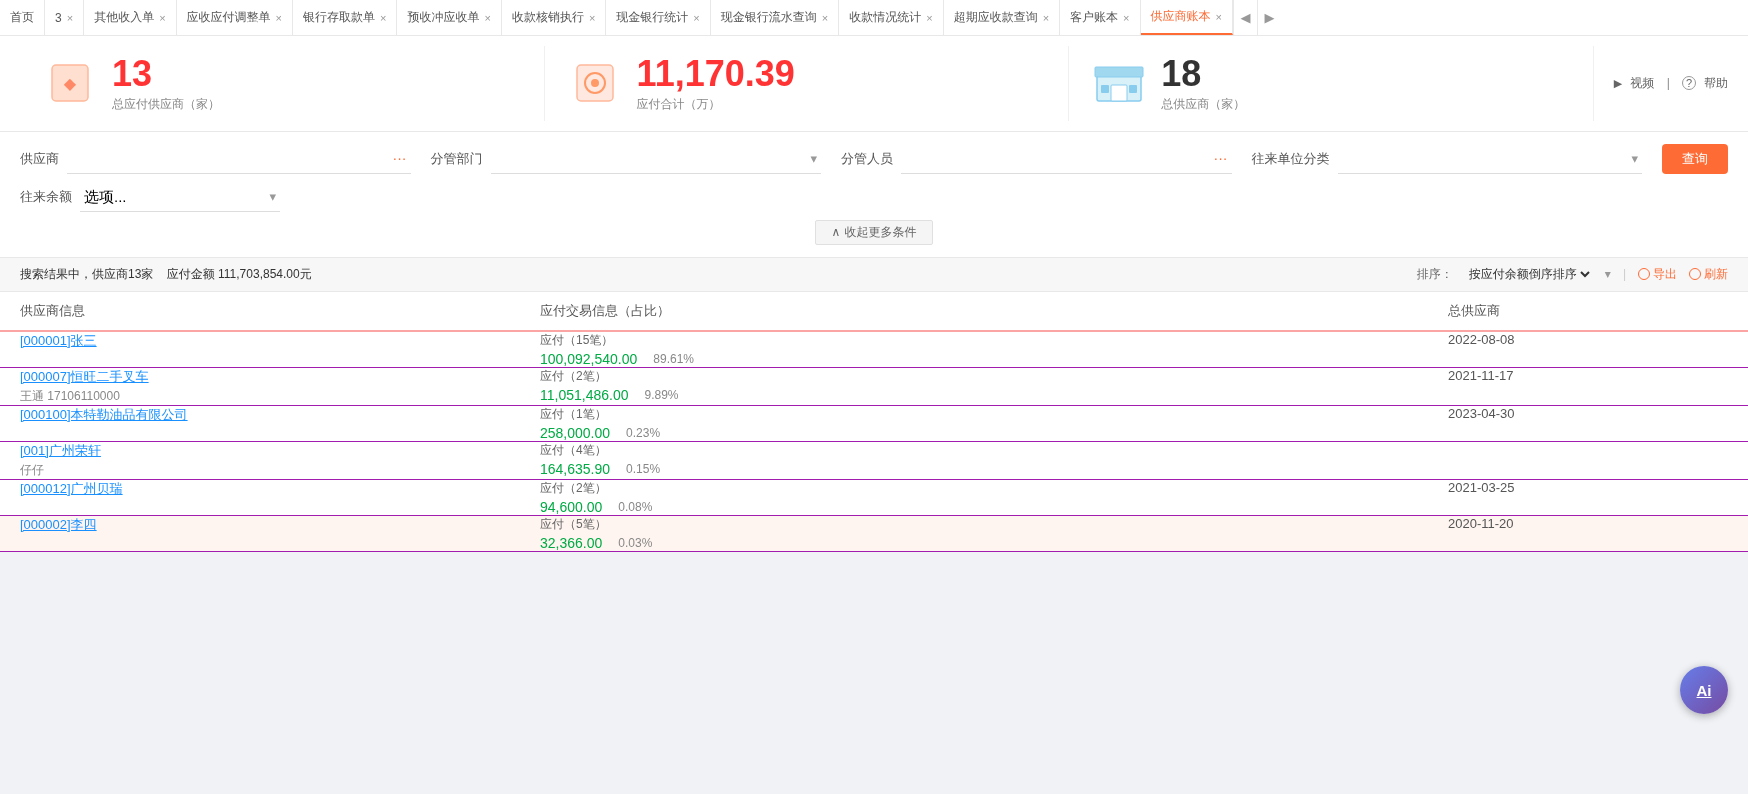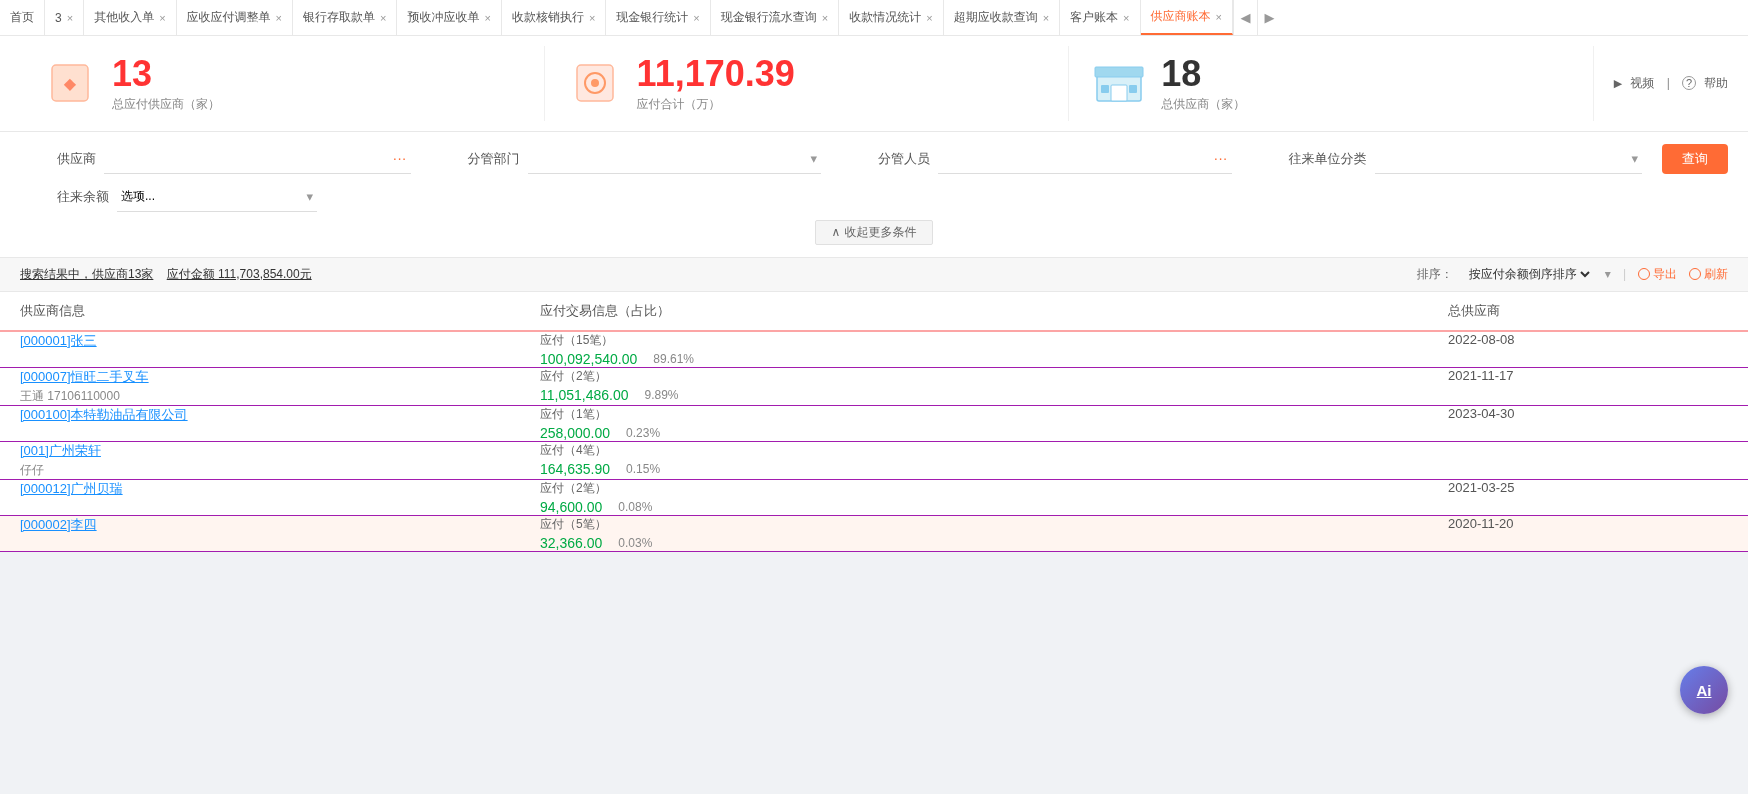--- a/index.html
+++ b/index.html
@@ -21,33 +21,33 @@
     .stat-content .stat-number { font-size: 36px; font-weight: bold; color: #ff3333; line-height: 1.1; }
     .stat-content .stat-label { font-size: 12px; color: #888; margin-top: 2px; }
     .stat-right-links { margin-left: auto; display: flex; align-items: center; gap: 8px; font-size: 12px; color: #666; padding-left: 20px; }
     .stat-right-links a { color: #666; text-decoration: none; cursor: pointer; }
 
     
     .filter-area { background: #fff; padding: 12px 20px; border-bottom: 1px solid #e8e8e8; }
     .filter-row { display: flex; align-items: center; gap: 20px; margin-bottom: 8px; }
     .filter-row:last-child { margin-bottom: 0; }
     .filter-item { display: flex; align-items: center; gap: 8px; flex: 1; min-width: 0; }
-    .filter-label { font-size: 13px; color: #555; white-space: nowrap; flex-shrink: 0; margin-left: 37px; }
+    .filter-label { font-size: 13px; color: #555; white-space: nowrap; flex-shrink: 0; }
     .filter-input { flex: 1; height: 30px; border: none; border-bottom: 1px solid #ddd; outline: none; font-size: 13px; color: #333; padding: 0 4px; background: transparent; cursor: pointer; }
     .filter-select-wrapper { flex: 1; display: flex; align-items: center; border-bottom: 1px solid #ddd; height: 30px; position: relative; }
-    .filter-select-wrapper select { width: 100%; border: none; outline: none; font-size: 12px; background: transparent; appearance: none; padding: 0 20px 0 4px; cursor: pointer; height: 100%; }
+    .filter-select-wrapper select { width: 100%; border: none; outline: none; font-size: 15px; background: transparent; appearance: none; padding: 0 20px 0 4px; cursor: pointer; height: 100%; }
     .filter-select-wrapper .arrow { position: absolute; right: 4px; color: #999; pointer-events: none; }
     .query-btn { background: #ff6b35; color: #fff; border: none; padding: 6px 20px; border-radius: 4px; cursor: pointer; font-size: 13px; white-space: nowrap; flex-shrink: 0; }
     .collapse-bar { display: flex; justify-content: center; margin-top: 6px; }
     .collapse-btn { display: flex; align-items: center; gap: 4px; font-size: 12px; color: #666; cursor: pointer; background: #f5f5f5; border: 1px solid #e0e0e0; padding: 3px 16px; border-radius: 2px; }
 
     
     .result-bar { display: flex; align-items: center; justify-content: space-between; padding: 8px 20px; background: #f7f7f7; border-bottom: 1px solid #e8e8e8; }
     .result-info { font-size: 12px; color: #555; }
-    .result-info span { color: #333; font-weight: 500; text-decoration: underline; }
+    .result-info span { color: #333; font-weight: 500; }
     .result-actions { display: flex; align-items: center; gap: 12px; font-size: 12px; color: #555; }
     .sort-label { color: #666; }
     .sort-select { border: none; background: transparent; font-size: 12px; color: #333; cursor: pointer; outline: none; }
     .action-btn { display: flex; align-items: center; gap: 3px; cursor: pointer; color: #ff6b35; }
 
     
     .table-container { background: #fff; margin: 0; }
     .table-header { display: grid; grid-template-columns: 520px 1fr 280px; padding: 10px 20px; border-bottom: 2px solid #fca5a5; background: #fff; }
     .table-header-cell { font-size: 13px; color: #555; font-weight: 500; }
     .table-row { display: grid; grid-template-columns: 520px 1fr 280px; padding: 0 20px; border-bottom: 1px solid #a21caf; background: #fff; align-items: start; }

